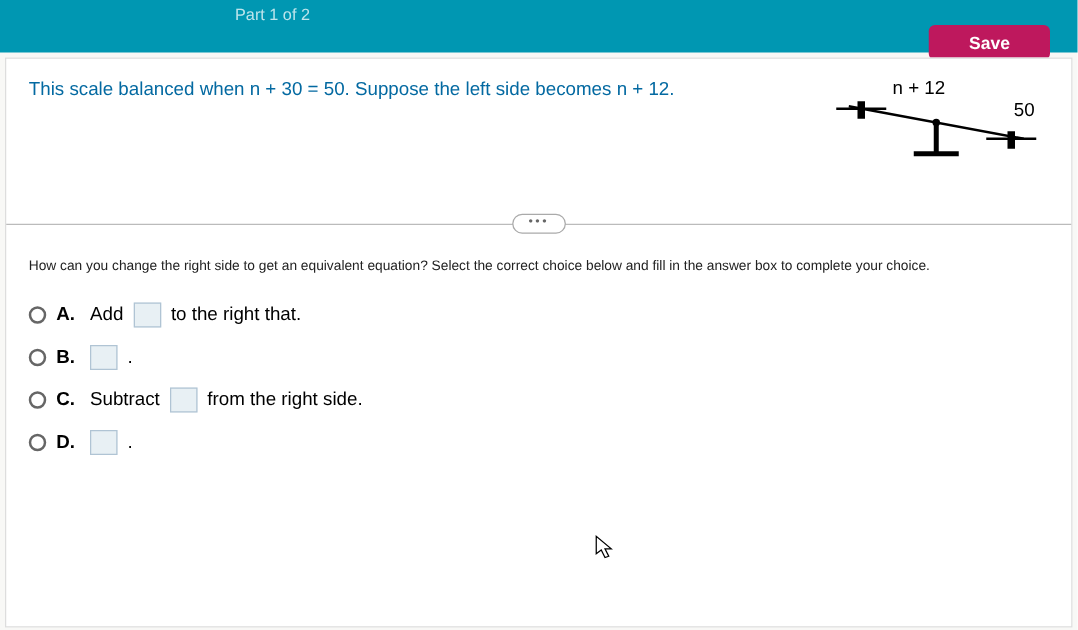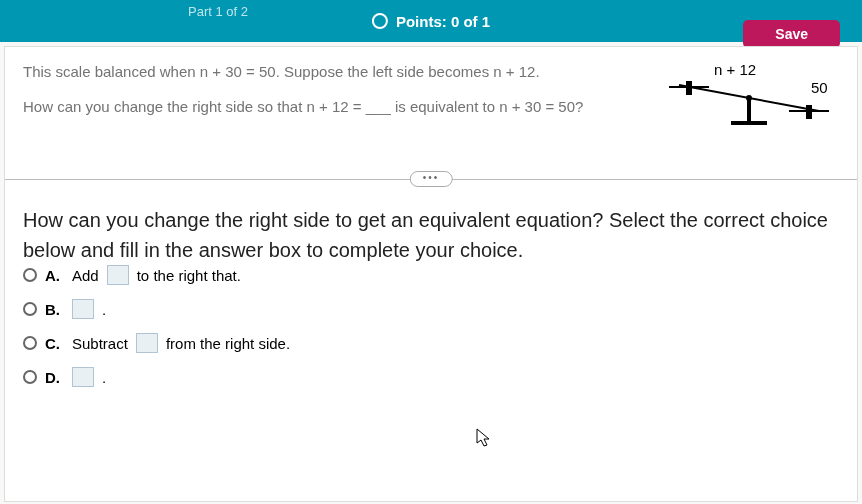--- a/index.html
+++ b/index.html
@@ -5,52 +5,47 @@
   * { box-sizing: border-box; margin: 0; padding: 0; }
   body { font-family: Arial, Helvetica, sans-serif; background: #f8f8f6; width: 862px; height: 504px; overflow: hidden; }
   .header { background: #0097b2; height: 42px; display: flex; align-items: center; position: relative; padding: 0 12px; }
   .part-label { color: #bde5ec; font-size: 13px; position: absolute; left: 188px; top: 4px; }
   .points-wrap { position: absolute; left: 50%; transform: translateX(-50%); display: flex; align-items: center; gap: 8px; }
   .circle-icon { width: 16px; height: 16px; border: 2px solid #fff; border-radius: 50%; }
   .points-text { color: #fff; font-weight: bold; font-size: 15px; }
   .save-btn { position: absolute; right: 22px; top: 20px; background: #be185d; color: #fff; font-weight: bold; border: none; border-radius: 5px; padding: 6px 32px; font-size: 14px; cursor: pointer; }
   .content { background: #fff; margin: 4px; border: 1px solid #ddd; height: 456px; position: relative; }
   .top-section { display: flex; padding: 14px 18px 8px 18px; }
-  .question-text { flex: 1; font-size: 15px; line-height: 1.5; color: #737373; padding-right: 20px; }
+  .question-text { flex: 1; font-size: 15px; line-height: 1.5; color: #0369a1; padding-right: 20px; }
   .question-text p { margin-bottom: 12px; }
   .diagram { width: 200px; height: 90px; position: relative; }
   .divider-wrap { position: relative; height: 20px; margin: 10px 0 8px 0; }
   .divider-line { border-top: 1px solid #bbb; position: absolute; top: 10px; left: 0; right: 0; }
   .ellipsis-pill { position: absolute; left: 50%; top: 2px; transform: translateX(-50%); background: #fff; border: 1px solid #aaa; border-radius: 10px; padding: 0 12px; font-size: 10px; color: #666; height: 16px; line-height: 12px; cursor: pointer; letter-spacing: 2px; }
   .bottom-section { padding: 8px 18px; }
-  .instruction { font-size: 20px; color: #222; line-height: 1.5; }
+  .instruction { font-size: 11px; color: #222; line-height: 1.5; margin-bottom: 20px; }
   .choices { display: flex; flex-direction: column; gap: 14px; }
   .choice { display: flex; align-items: center; gap: 8px; font-size: 15px; }
   .radio { width: 14px; height: 14px; border: 2px solid #666; border-radius: 50%; cursor: pointer; flex-shrink: 0; }
   .choice-label { font-weight: bold; margin-right: 4px; }
   .answer-box { display: inline-block; width: 22px; height: 20px; background: #e8f0f4; border: 1px solid #b0c4d4; vertical-align: middle; cursor: text; }
   .cursor-icon { position: absolute; left: 470px; top: 380px; }
 </style>
 </head>
 <body>
 
 <div class="header">
   <span class="part-label">Part 1 of 2</span>
-  <div class="points-wrap">
-    <span class="circle-icon"></span>
-    <span class="points-text">Points: 0 of 1</span>
-  </div>
   <button class="save-btn">Save</button>
 </div>
 
 <div class="content">
   <div class="top-section">
     <div class="question-text">
       <p>This scale balanced when n + 30 = 50. Suppose the left side becomes n + 12.</p>
-      <p>How can you change the right side so that n + 12 = ___ is equivalent to n + 30 = 50?</p>
     </div>
     <div class="diagram">
       <svg width="200" height="90">
         <text x="75" y="14" font-size="15" fill="#000">n + 12</text>
         <text x="172" y="32" font-size="15" fill="#000">50</text>
         <line x1="40" y1="24" x2="180" y2="50" stroke="#000" stroke-width="2"></line>
         <line x1="50" y1="20" x2="50" y2="34" stroke="#000" stroke-width="6"></line>
         <line x1="170" y1="44" x2="170" y2="58" stroke="#000" stroke-width="6"></line>
         <line x1="30" y1="26" x2="70" y2="26" stroke="#000" stroke-width="2"></line>
         <line x1="150" y1="50" x2="190" y2="50" stroke="#000" stroke-width="2"></line>

